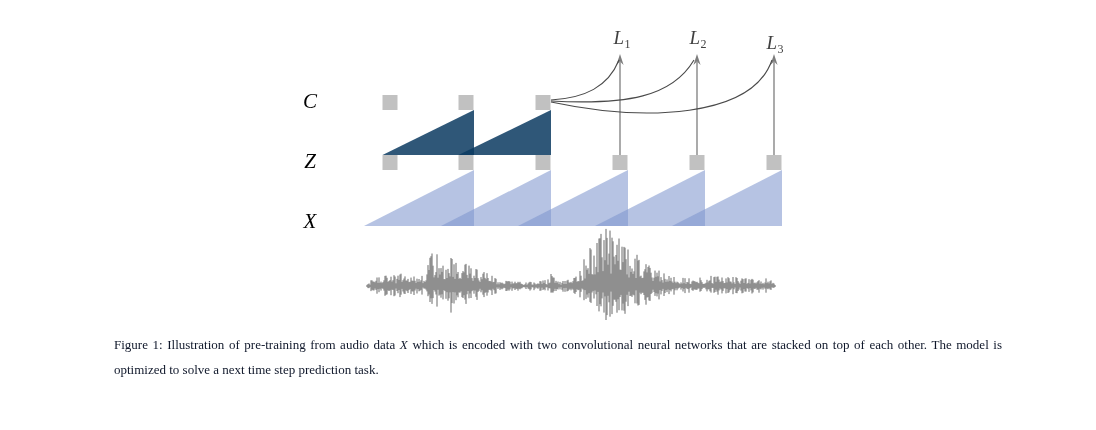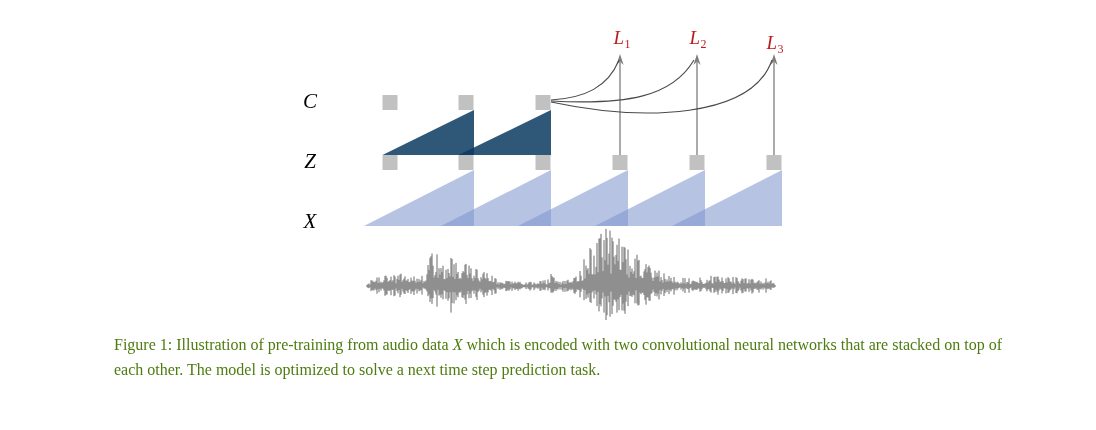--- a/index.html
+++ b/index.html
@@ -20,38 +20,38 @@
     font-size: 21px;
     color: #000;
     line-height: 1;
   }
   .loss-label {
     position: absolute;
     transform: translate(-50%, -50%);
     font-family: "Liberation Serif", serif;
     font-style: italic;
     font-size: 19px;
-    color: #b91c1c;
+    color: #404040;
     line-height: 1;
     white-space: nowrap;
   }
   .loss-label sub {
     font-size: 12px;
     font-style: normal;
     vertical-align: -4px;
     margin-left: 0.5px;
   }
   #caption {
     position: absolute;
     left: 114px;
     top: 333px;
     width: 888px;
-    font-size: 16px;
+    font-size: 13px;
     line-height: 24.8px;
-    color: #4d7c0f;
+    color: #0f172a;
     text-align: justify;
   }
   #caption .math { font-style: italic; }
 </style>
 </head>
 <body>
 
 <div id="page">
 
   <svg id="diagram-svg" width="1096" height="430" viewBox="0 0 1096 430">

